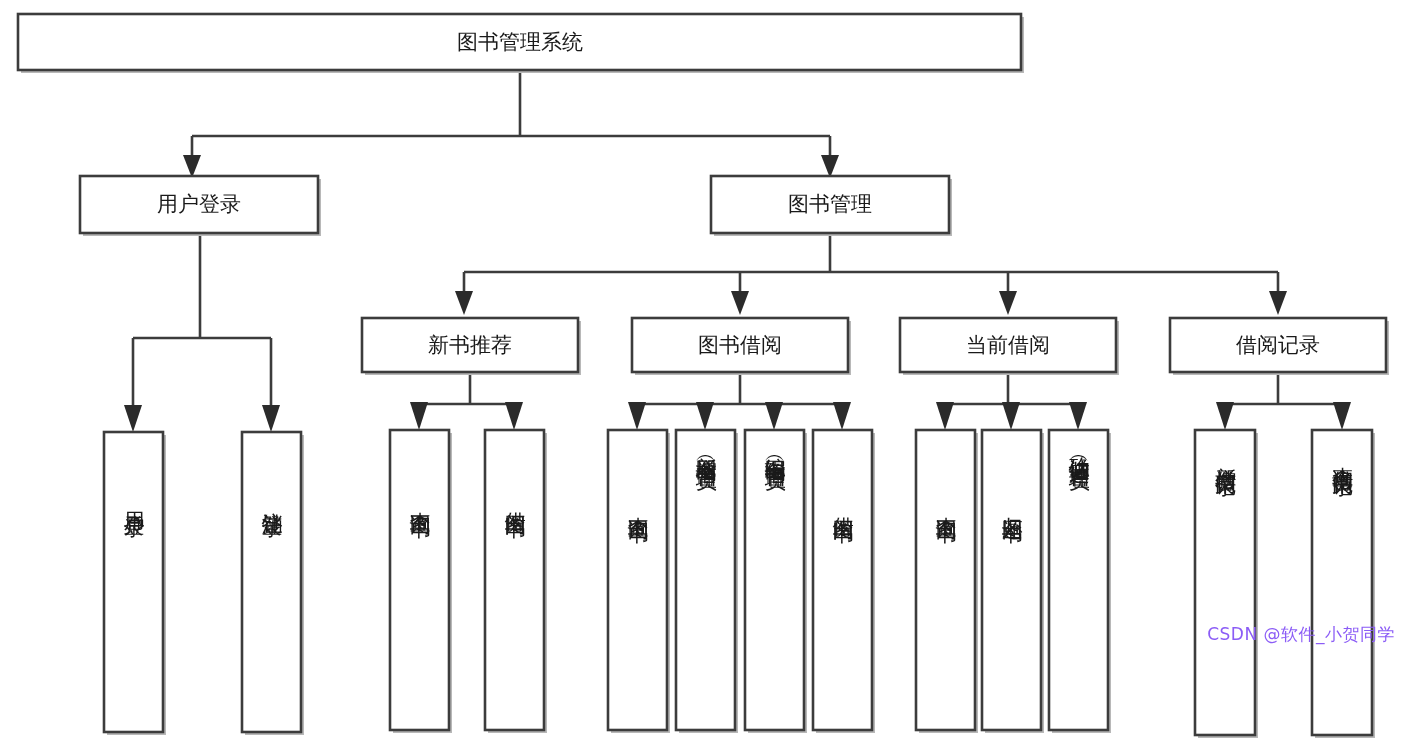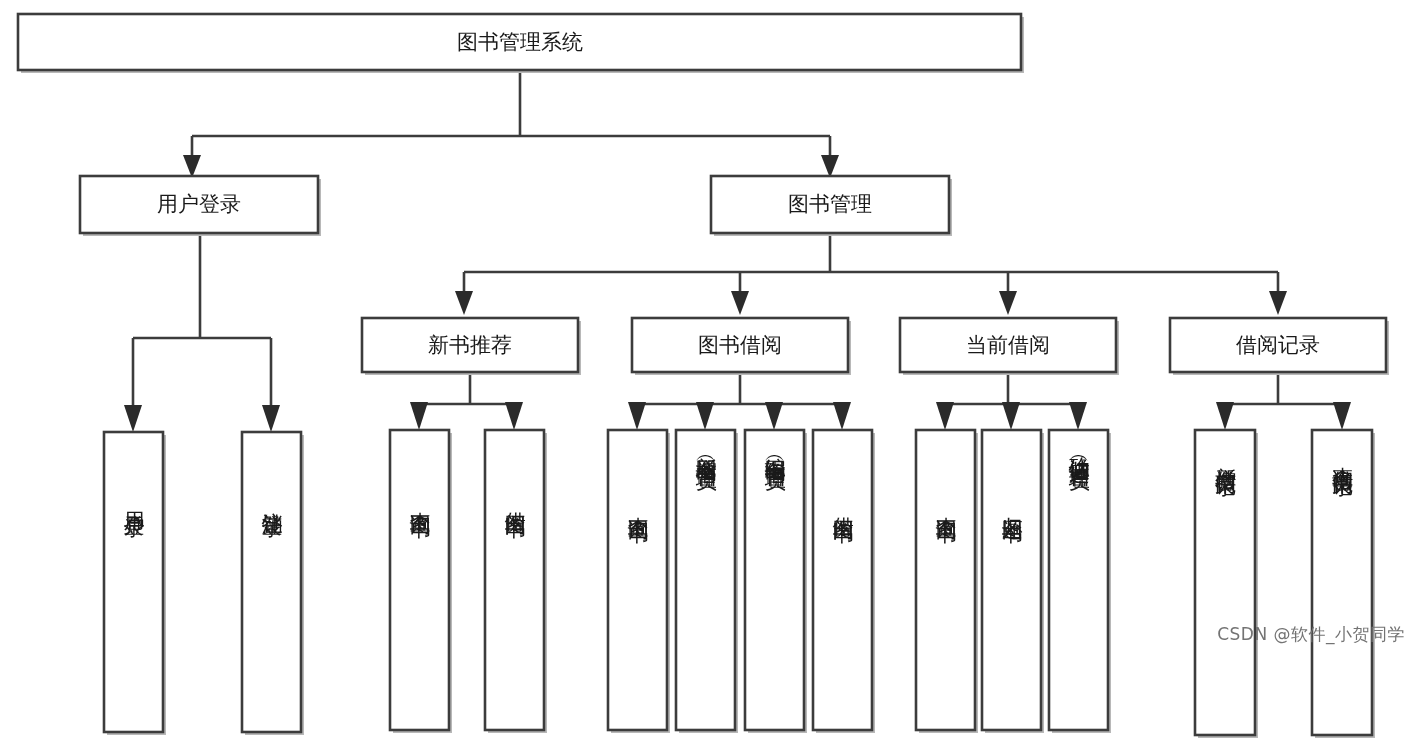--- a/index.html
+++ b/index.html
@@ -62,25 +62,25 @@
     text-orientation: upright;
     font-family: "DejaVu Sans", "Liberation Sans", sans-serif;
     font-size: 21px;
     color: #1a1a1a;
     line-height: 1.02;
     letter-spacing: 2px;
     white-space: nowrap;
   }
   #watermark {
     position: absolute;
-    right: 0;
+    right: 10px;
     bottom: 6px;
     font-family: "DejaVu Sans", "Liberation Sans", sans-serif;
     font-size: 17px;
-    color: #737373;
+    color: #8b5cf6;
     letter-spacing: 0.5px;
     white-space: nowrap;
   }
 </style>
 </head>
 <body>
 
 <div id="diagram-root">
 
   <svg class="flow" viewBox="0 0 1405 747" xmlns="http://www.w3.org/2000/svg">

